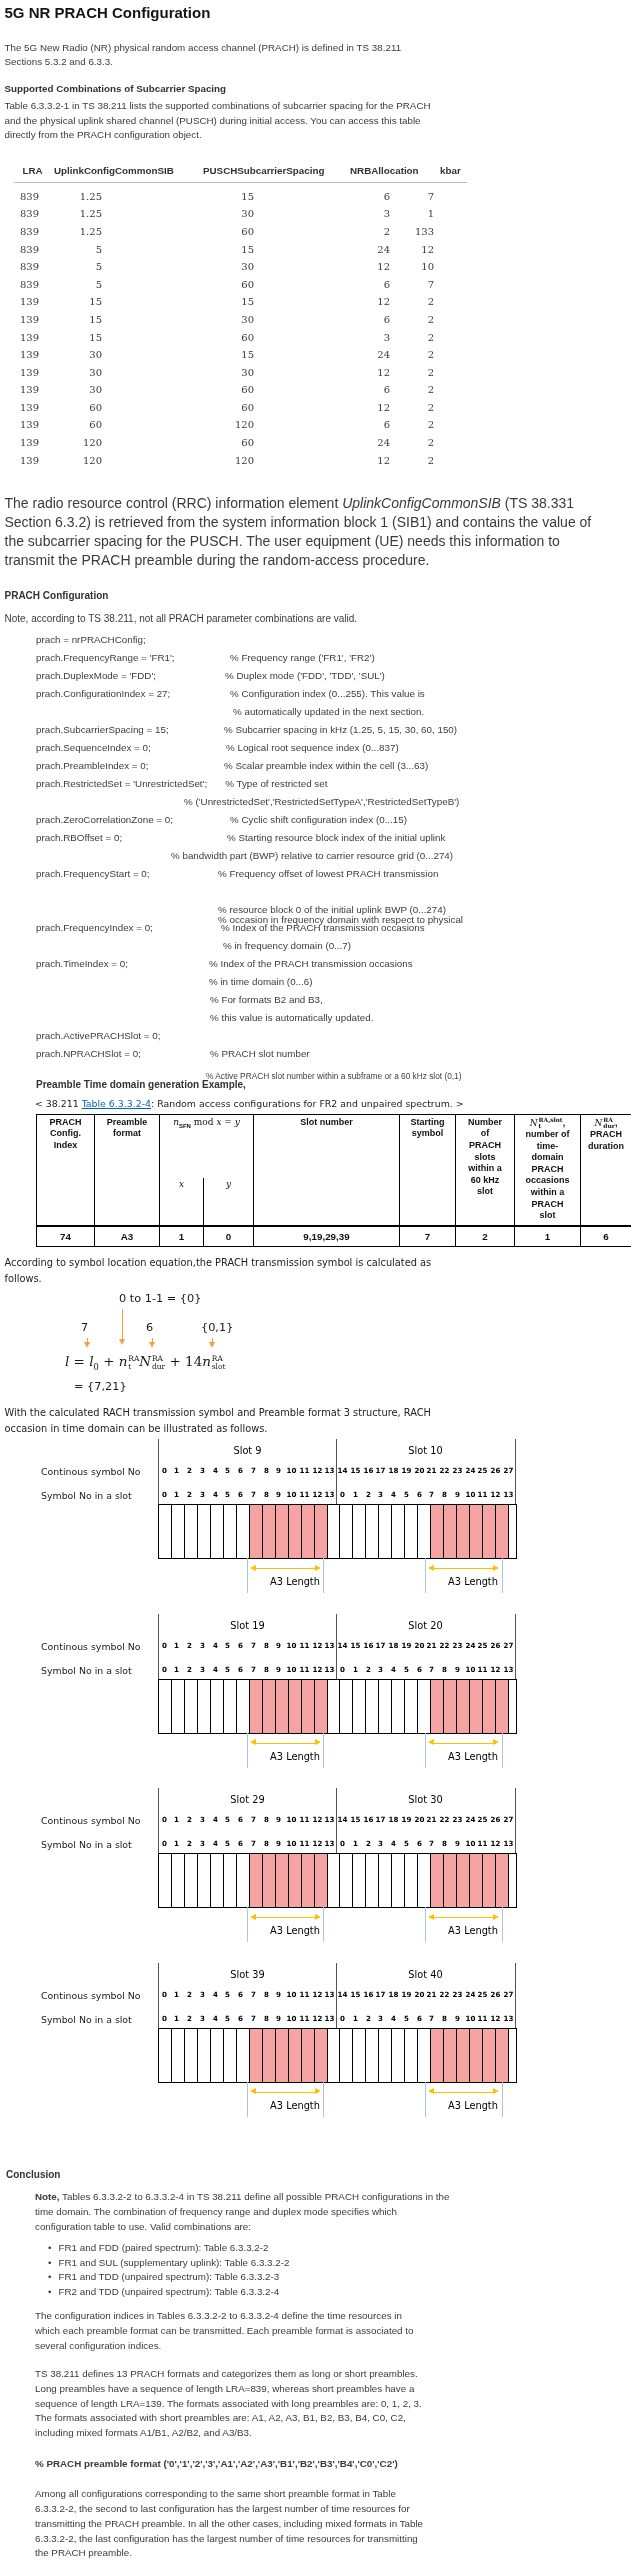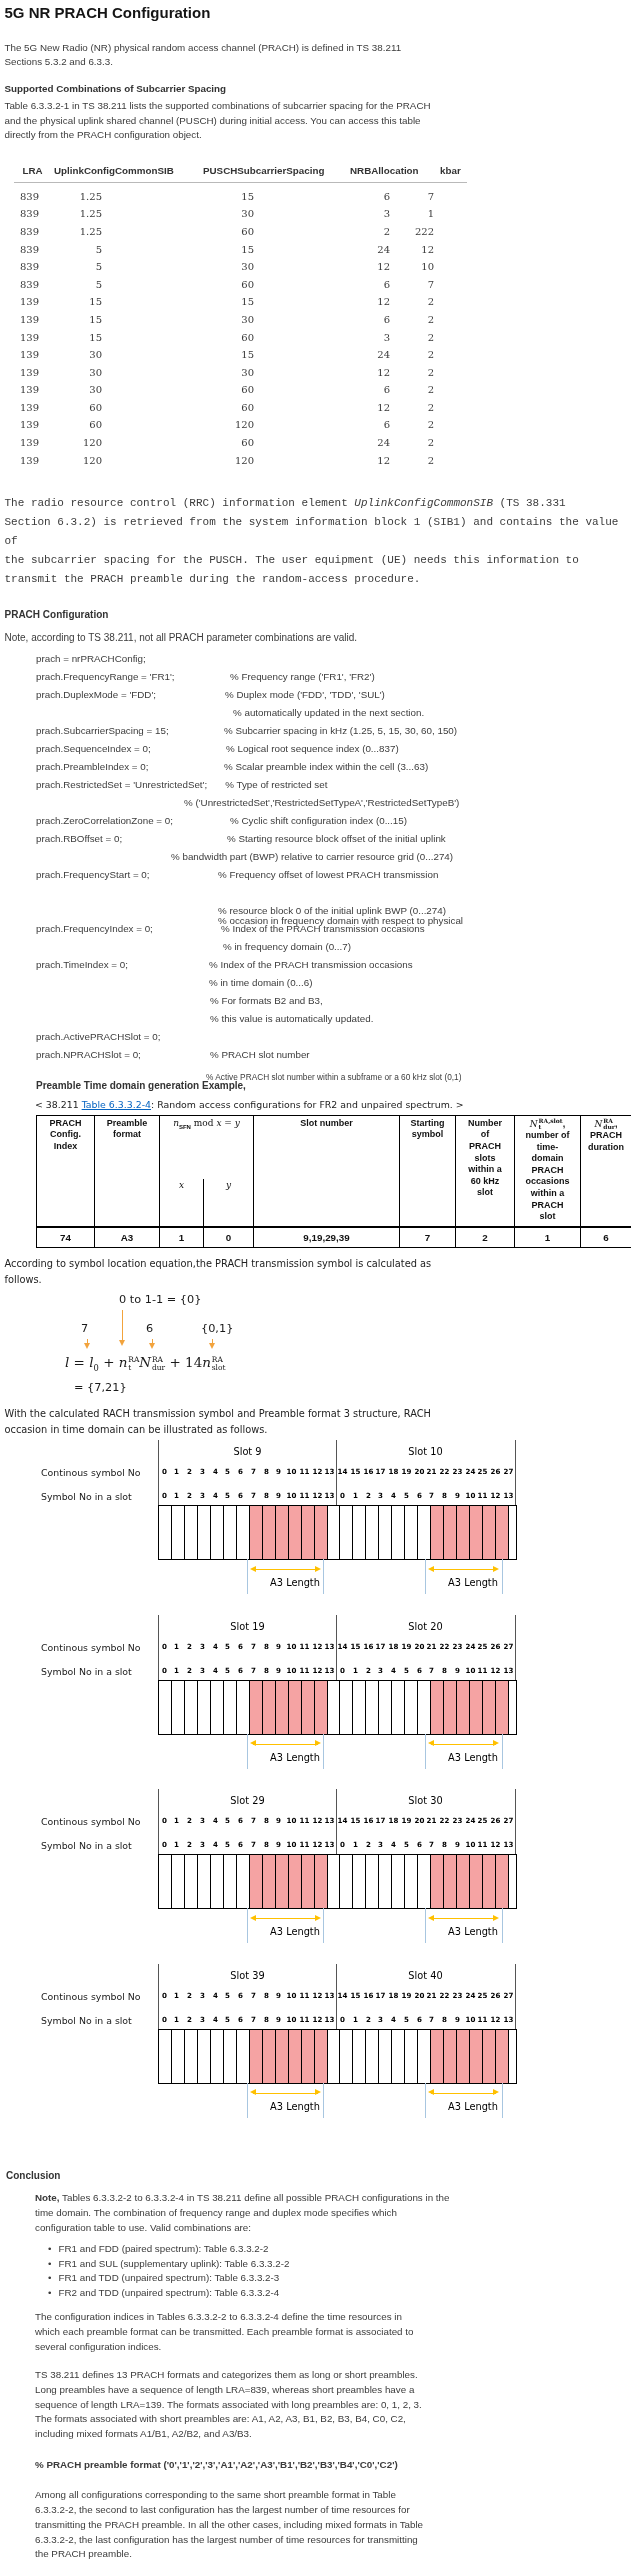--- a/index.html
+++ b/index.html
@@ -13,21 +13,21 @@
   
   .tbl1{position:relative;width:632px;height:308px;margin-top:22.5px;}
   .t1h{position:absolute;top:0;font-weight:bold;font-size:9.8px;color:#333;}
   .t1underline{position:absolute;top:16.5px;left:13.5px;width:453px;border-bottom:0.8px solid #b9b9b9;}
   .t1row{position:relative;height:17.6px;padding-left:39px;}
   .t1body{position:absolute;top:22.5px;left:0;width:632px;}
   .t1c{position:absolute;text-align:right;font-family:"DejaVu Serif",serif;font-size:10px;line-height:17.6px;color:#3a3a3a;}
   .t1c1{left:0;width:39px;}  .t1c2{left:27px;width:75px;} .t1c3{left:179px;width:75px;}
   .t1c4{left:315px;width:75px;} .t1c5{left:359px;width:75px;}
   
-  .p-rrc{font-size:11px;line-height:19px;margin:21px 0 0 4.5px;font-family:Liberation Mono, monospace;}
+  .p-rrc{font-size:14px;line-height:19px;margin:21px 0 0 4.5px;}
   .h3{font-size:10px;font-weight:bold;margin:19.5px 0 0 4.5px;color:#333;}
   .p-note{font-size:10px;line-height:16.5px;margin:10.5px 0 0 4.5px;}
   
   .code{margin:3px 0 0 36px;font-size:9.8px;color:#3c3c3c;}
   .codeline{position:relative;height:18px;line-height:18px;white-space:nowrap;}
   .cm{position:absolute;top:0;}
   .cm-inline{margin-left:18px;}
   .cm-small{font-size:8.3px;}
   
   .h-pre{font-size:10px;font-weight:bold;margin:16.5px 0 0 36px;color:#333;}
@@ -121,21 +121,21 @@
         <span class="t1c t1c2">1.25</span>
         <span class="t1c t1c3">30</span>
         <span class="t1c t1c4">3</span>
         <span class="t1c t1c5">1</span>
       </div>
       <div class="t1row">
         <span class="t1c t1c1">839</span>
         <span class="t1c t1c2">1.25</span>
         <span class="t1c t1c3">60</span>
         <span class="t1c t1c4">2</span>
-        <span class="t1c t1c5">222</span>
+        <span class="t1c t1c5">133</span>
       </div>
       <div class="t1row">
         <span class="t1c t1c1">839</span>
         <span class="t1c t1c2">5</span>
         <span class="t1c t1c3">15</span>
         <span class="t1c t1c4">24</span>
         <span class="t1c t1c5">12</span>
       </div>
       <div class="t1row">
         <span class="t1c t1c1">839</span>
@@ -231,32 +231,33 @@
 transmit the PRACH preamble during the random-access procedure.</div>
 </div>
 
 <div class="h3">PRACH Configuration</div>
 <div class="p-note">Note, according to TS 38.211, not all PRACH parameter combinations are valid.</div>
 
 <div class="code">
     <div class="codeline"><span class="cc">prach = nrPRACHConfig;</span></div>
     <div class="codeline"><span class="cc">prach.FrequencyRange = 'FR1';</span><span class="cm" style="left: 194px;">% Frequency range ('FR1', 'FR2')</span></div>
     <div class="codeline"><span class="cc">prach.DuplexMode = 'FDD';</span><span class="cm" style="left: 189px;">% Duplex mode ('FDD', 'TDD', 'SUL')</span></div>
+    <div class="codeline"><span class="cc">prach.ConfigurationIndex = 27;</span><span class="cm" style="left: 194px;">% Configuration index (0...255). This value is</span></div>
     <div class="codeline">
       <span class="cm" style="left: 197px;">% automatically updated in the next section.</span>
     </div>
     <div class="codeline"><span class="cc">prach.SubcarrierSpacing = 15;</span><span class="cm" style="left: 188px;">% Subcarrier spacing in kHz (1.25, 5, 15, 30, 60, 150)</span></div>
     <div class="codeline"><span class="cc">prach.SequenceIndex = 0;</span><span class="cm" style="left: 190px;">% Logical root sequence index (0...837)</span></div>
     <div class="codeline"><span class="cc">prach.PreambleIndex = 0;</span><span class="cm" style="left: 188px;">% Scalar preamble index within the cell (3...63)</span></div>
     <div class="codeline"><span class="cc">prach.RestrictedSet = 'UnrestrictedSet';</span><span class="cm-inline">% Type of restricted set</span></div>
     <div class="codeline">
       <span class="cm" style="left: 148px;">% ('UnrestrictedSet','RestrictedSetTypeA','RestrictedSetTypeB')</span>
     </div>
     <div class="codeline"><span class="cc">prach.ZeroCorrelationZone = 0;</span><span class="cm" style="left: 194px;">% Cyclic shift configuration index (0...15)</span></div>
-    <div class="codeline"><span class="cc">prach.RBOffset = 0;</span><span class="cm" style="left: 191px;">% Starting resource block offset of the initial uplink</span></div>
+    <div class="codeline"><span class="cc">prach.RBOffset = 0;</span><span class="cm" style="left: 191px;">% Starting resource block index of the initial uplink</span></div>
     <div class="codeline">
       <span class="cm" style="left: 135px;">% bandwidth part (BWP) relative to carrier resource grid (0...274)</span>
     </div>
     <div class="codeline"><span class="cc">prach.FrequencyStart = 0;</span><span class="cm" style="left: 182px;">% Frequency offset of lowest PRACH transmission</span></div>
     <div class="codeline">
       <span class="cm" style="left: 182px; margin-top: 28px;">% occasion in frequency domain with respect to physical</span>
     </div>
     <div class="codeline">
       <span class="cm" style="left: 182px;">% resource block 0 of the initial uplink BWP (0...274)</span>
     </div>

